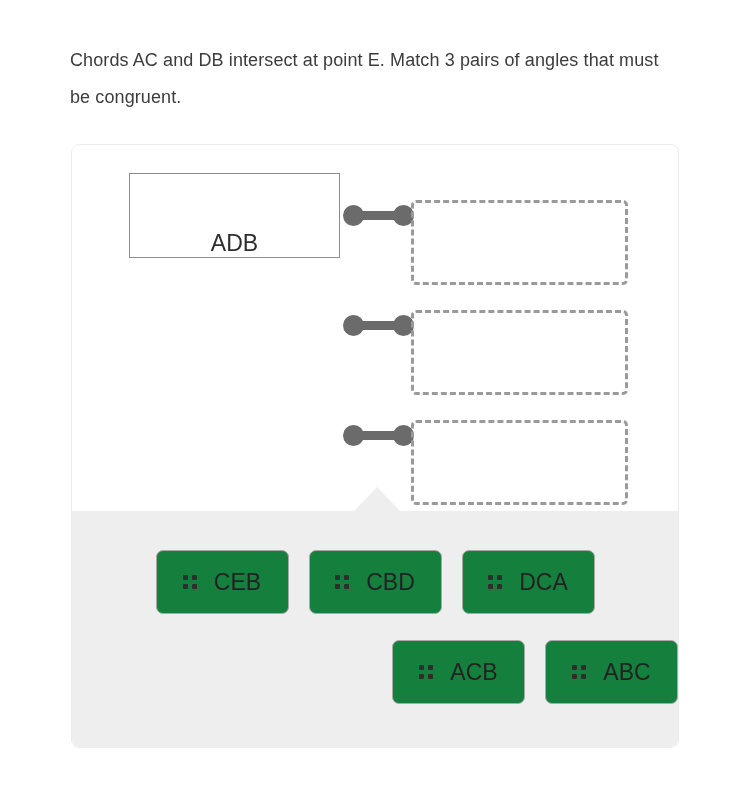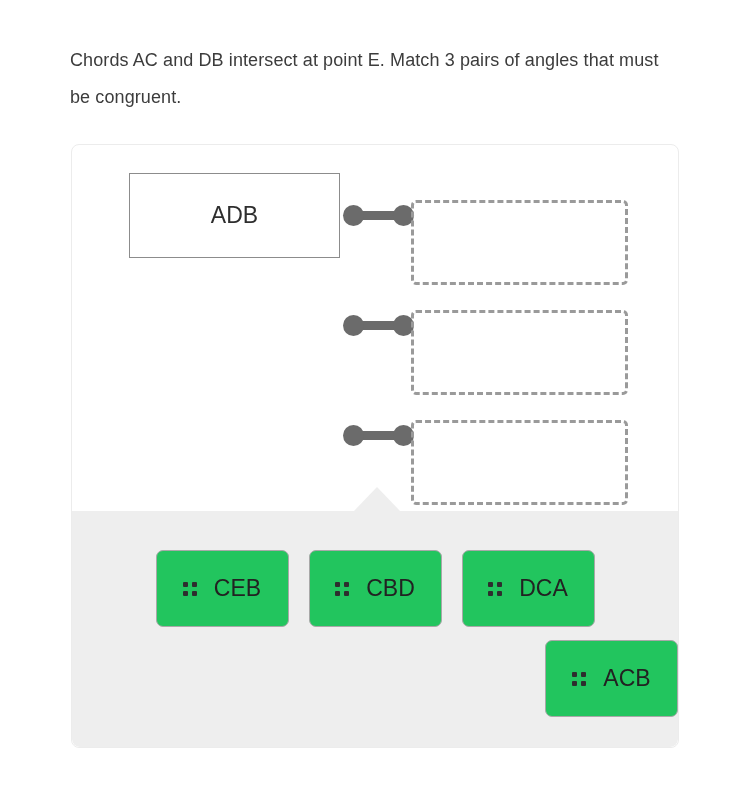--- a/index.html
+++ b/index.html
@@ -60,21 +60,21 @@
   .label-box {
     position: absolute;
     left: 57px;
     top: 0;
     width: 211px;
     height: 85px;
     border: 1.6px solid #8c8c8c;
     background: #ffffff;
     box-sizing: border-box;
     display: flex;
-    align-items: center;
+    align-items: flex-end;
     justify-content: center;
     font-size: 23px;
     color: #2e2e2e;
   }
 
   
   .connector {
     position: absolute;
     left: 271px;
     top: 32px;
@@ -139,24 +139,24 @@
     left: 0;
     width: 100%;
     display: flex;
     justify-content: center;
     gap: 20px;
   }
   .chip-row.row0 { top: 39px; }
   .chip-row.row1 { top: 129px; justify-content: flex-end; }
 
   .chip {
-    height: 77px;
+    height: 64px;
     min-width: 133px;
     padding: 4px 20px;
-    background: #22c55e;
+    background: #15803d;
     border: 1.4px solid #a8a8a8;
     border-radius: 7px;
     box-sizing: border-box;
     display: flex;
     align-items: center;
     justify-content: center;
     gap: 17px;
     cursor: grab;
   }
   .chip-label {
@@ -264,16 +264,25 @@
     <div class="chip-row row1">
       <div class="chip">
         <span class="drag-handle">
             <i></i>
             <i></i>
             <i></i>
             <i></i>
           </span>
         <span class="chip-label">ACB</span>
       </div>
+      <div class="chip">
+        <span class="drag-handle">
+            <i></i>
+            <i></i>
+            <i></i>
+            <i></i>
+          </span>
+        <span class="chip-label">ABC</span>
+      </div>
     </div>
   </div>
 
 </div>
 
 </body></html>

